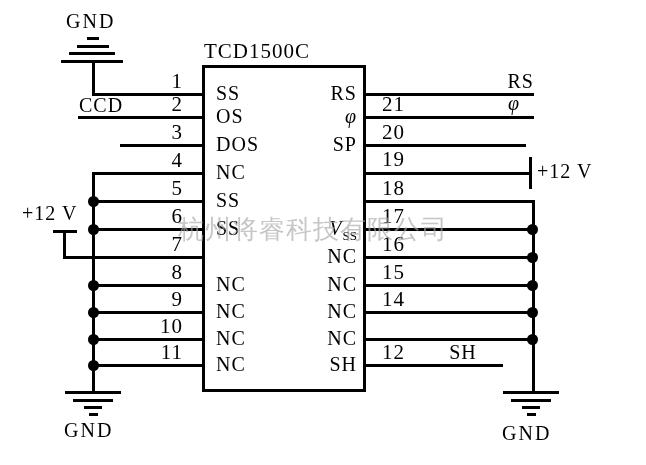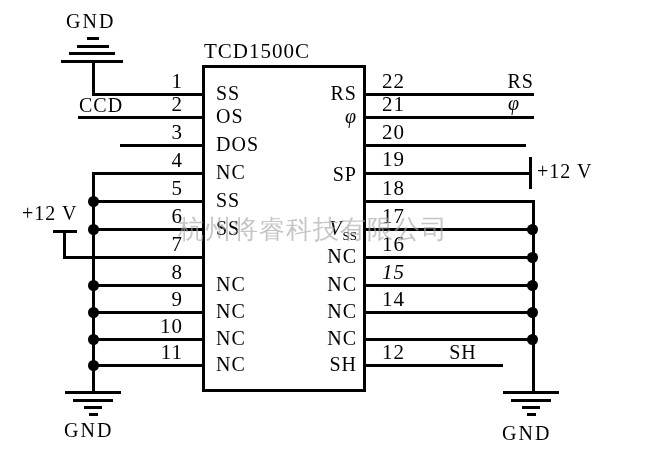--- a/index.html
+++ b/index.html
@@ -109,45 +109,44 @@
   <span class="num numL" style="top:121px;">3</span>
   <span class="num numL" style="top:149px;">4</span>
   <span class="num numL" style="top:177px;">5</span>
   <span class="num numL" style="top:205px;">6</span>
   <span class="num numL" style="top:233px;">7</span>
   <span class="num numL" style="top:261px;">8</span>
   <span class="num numL" style="top:288px;">9</span>
   <span class="num numL" style="top:315px;text-align:right;">10</span>
   <span class="num numL" style="top:341px;">11</span>
 
-  <span class="num numR" style="top:70px;">22</span>
   <span class="num numR" style="top:93px;">21</span>
   <span class="num numR" style="top:121px;">20</span>
   <span class="num numR" style="top:148px;">19</span>
   <span class="num numR" style="top:177px;">18</span>
   <span class="num numR" style="top:205px;">17</span>
   <span class="num numR" style="top:233px;">16</span>
-  <span class="num numR" style="top:261px;font-style:italic;">15</span>
+  <span class="num numR" style="top:261px;">15</span>
   <span class="num numR" style="top:288px;">14</span>
   <span class="num numR" style="top:341px;">12</span>
 
   <span class="pname pnl" style="top:81px;"><span>SS</span><em></em><sub></sub></span>
   <span class="pname pnl" style="top:132px;"><span>DOS</span><em></em><sub></sub></span>
   <span class="pname pnl" style="top:104px;"><span>OS</span><em></em><sub></sub></span>
   <span class="pname pnl" style="top:160px;"><span>NC</span><em></em><sub></sub></span>
   <span class="pname pnl" style="top:188px;"><span>SS</span><em></em><sub></sub></span>
   <span class="pname pnl" style="top:216px;"><span>SS</span><em></em><sub></sub></span>
   <span class="pname pnl" style="top:272px;"><span>NC</span><em></em><sub></sub></span>
   <span class="pname pnl" style="top:299px;"><span>NC</span><em></em><sub></sub></span>
   <span class="pname pnl" style="top:326px;"><span>NC</span><em></em><sub></sub></span>
   <span class="pname pnl" style="top:352px;"><span>NC</span><em></em><sub></sub></span>
 
   <span class="pname pnr" style="top:81px;"><span>RS</span><em></em><sub></sub></span>
   <span class="pname pnr" style="top:104px;"><span></span><em>φ</em><sub></sub></span>
-  <span class="pname pnr" style="top:132px;margin-top:30px;"><span>SP</span><em></em><sub></sub></span>
+  <span class="pname pnr" style="top:132px;"><span>SP</span><em></em><sub></sub></span>
   <span class="pname pnr" style="top:216px;"><span></span><em>V</em><sub>SS</sub></span>
   <span class="pname pnr" style="top:244px;"><span>NC</span><em></em><sub></sub></span>
   <span class="pname pnr" style="top:272px;"><span>NC</span><em></em><sub></sub></span>
   <span class="pname pnr" style="top:299px;"><span>NC</span><em></em><sub></sub></span>
   <span class="pname pnr" style="top:326px;"><span>NC</span><em></em><sub></sub></span>
   <span class="pname pnr" style="top:352px;"><span>SH</span><em></em><sub></sub></span>
 
   <span class="ext" style="left:79px;top:94px;">CCD</span>
   <span class="ext alignR" style="left:474px;top:70px;width:60px;">RS</span>
   <span class="ext alignR" style="left:474px;top:92px;width:46px;"><em>φ</em></span>

